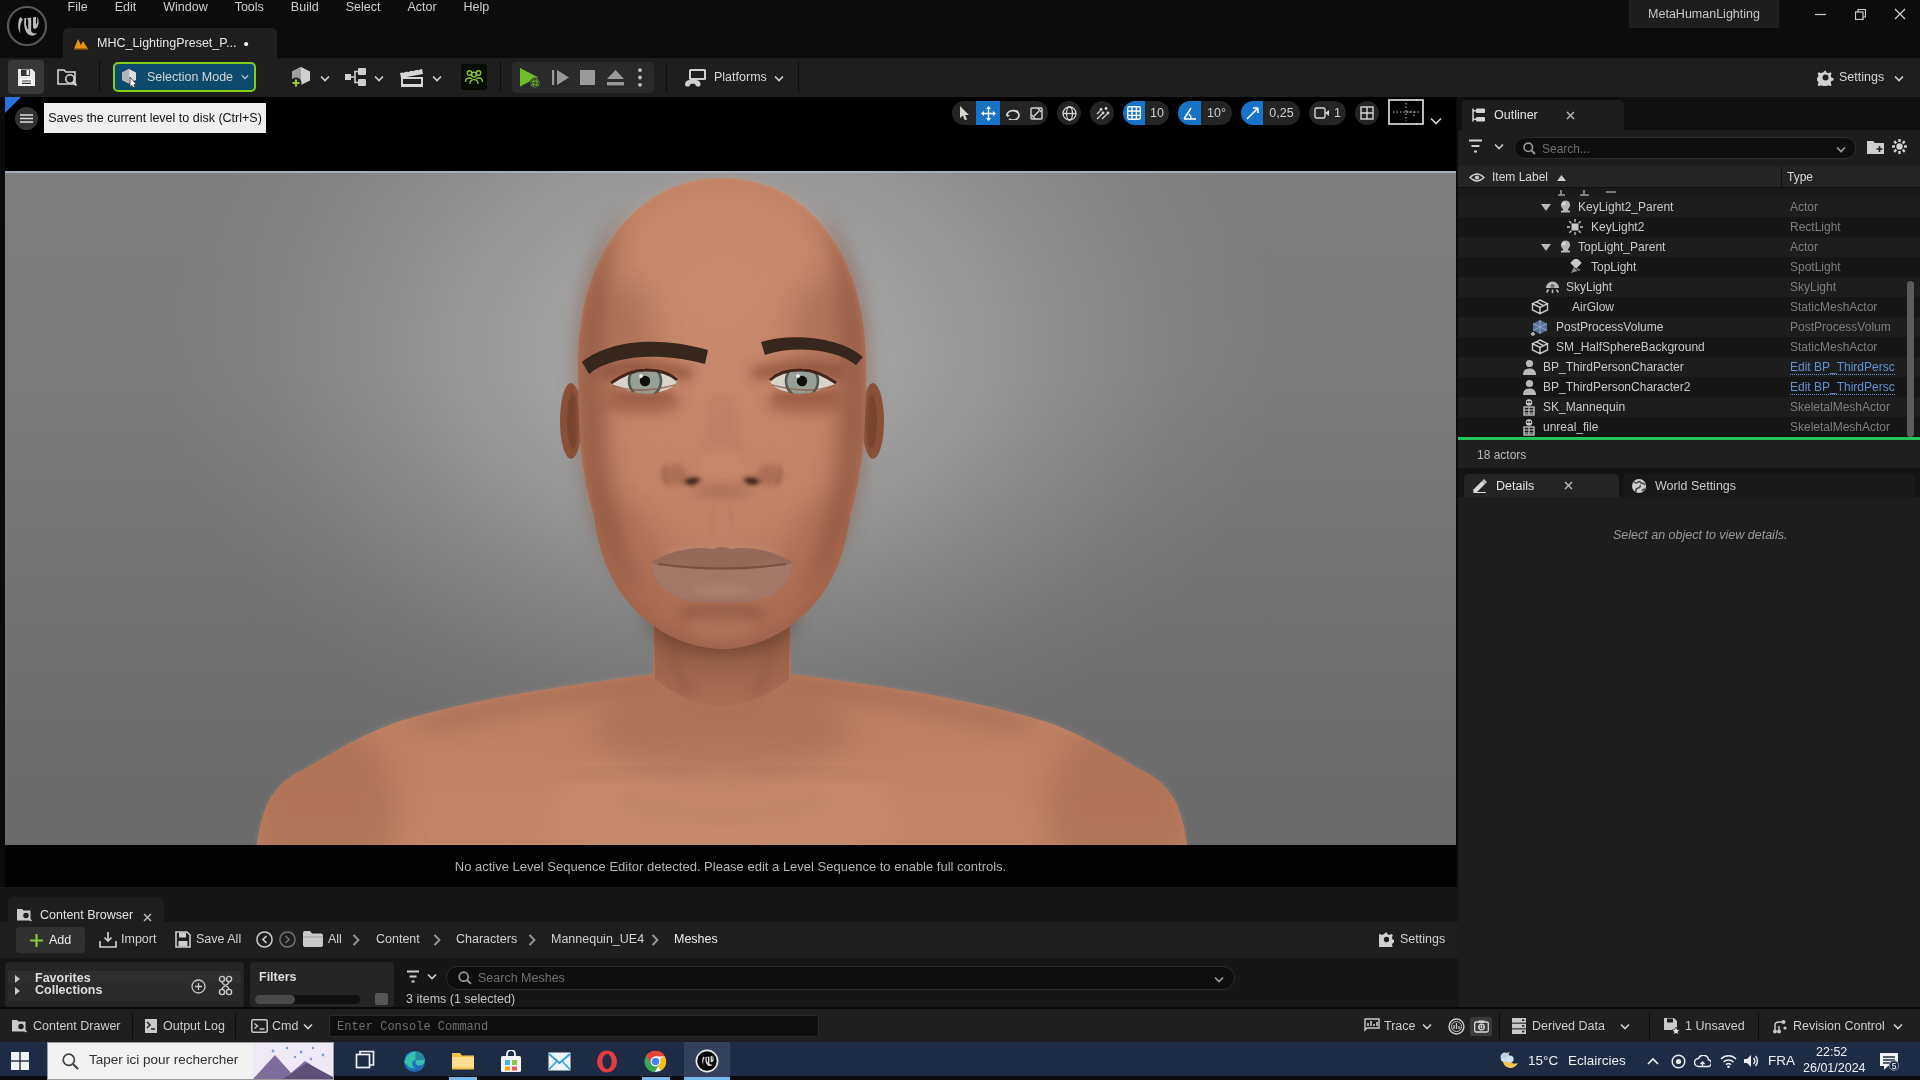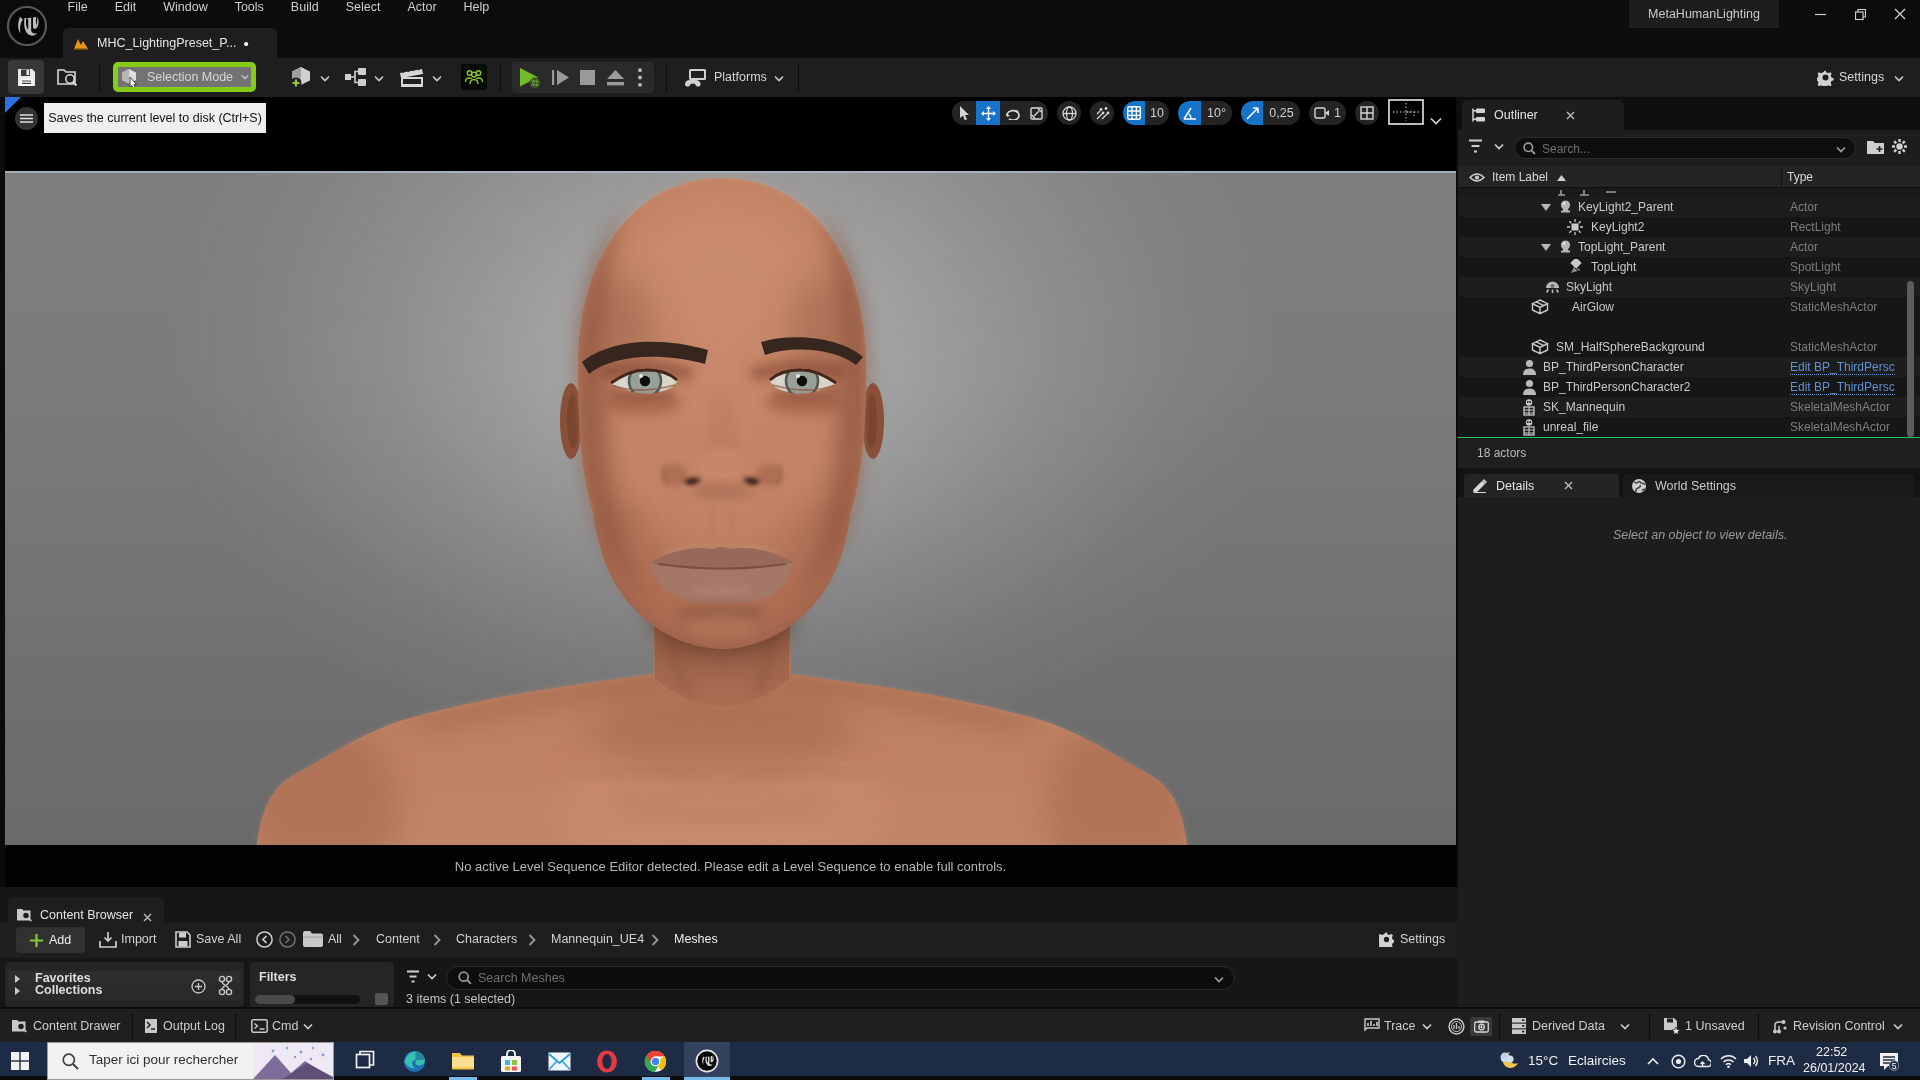--- a/index.html
+++ b/index.html
@@ -128,21 +128,21 @@
     <div class="tbtn" style="left:50px;width:36px">
       <svg width="22" height="20" viewBox="0 0 22 20">
           <path d="M1 3 h6 l2 2 h9 v12 h-17 z" fill="none" stroke="#d8d8d8" stroke-width="1.6"></path>
           <circle cx="13" cy="12" r="4.2" fill="none" stroke="#d8d8d8" stroke-width="1.6"></circle>
           <path d="M16 15 l3.5 3.5" stroke="#d8d8d8" stroke-width="1.9"></path>
         </svg>
     </div>
     <div class="tsep" style="left:99px"></div>
     <div class="tsep" style="left:798px"></div>
 
-    <div class="tbtn" style="left:113px;width:143px;height:30px;top:4px;background:#737373;border:5px solid #84cc16;border-radius:5px">
+    <div class="tbtn" style="left:113px;width:143px;height:30px;top:4px;background:#0c4a6e;border:2px solid #84cc16;border-radius:5px">
       <svg width="19" height="19" viewBox="0 0 19 19">
           <path d="M9 1 L16 4.5 V12 L9 15.5 L2 12 V4.5 Z" fill="#dedede"></path>
           <path d="M9 1 L9 15.5 L2 12 V4.5 Z" fill="#b5b5b5"></path>
           <path d="M10 9 l6.5 7.5 l-2.6 0.2 l1.4 3 l-1.8 0.9 l-1.5 -3.1 l-2 1.8 z" fill="#fff" stroke="#222" stroke-width="0.8"></path>
         </svg>
       <span class="tlabel" style="margin:0 8px">Selection Mode</span>
       <svg class="chev" width="10" height="7" viewBox="0 0 10 7">
           <path d="M1 1.5 L5 5.5 L9 1.5" fill="none" stroke="#cfcfcf" stroke-width="1.6"></path>
         </svg>
     </div>
@@ -618,20 +618,29 @@
           <span class="typ">SkyLight</span>
       </div>
       <div class="orow" style="top:109px;background:#161616">
         <svg class="oic" style="left:73px" width="18" height="16" viewBox="0 0 18 16">
             <path d="M9 1 L16.5 4.7 L9 8.4 L1.5 4.7 Z M1.5 4.7 V11 L9 14.7 V8.4 M16.5 4.7 V11 L9 14.7" fill="none" stroke="#c9c9c9" stroke-width="1.4"></path>
             <path d="M5.2 2.8 L12.8 6.6" stroke="#c9c9c9" stroke-width="1.4"></path>
           </svg>
         <span class="lbl" style="left:114px">AirGlow</span>
           <span class="typ">StaticMeshActor</span>
       </div>
+      <div class="orow" style="top:129px;background:#1d1d1d">
+        <svg class="oic" style="left:73px" width="18" height="17" viewBox="0 0 18 17">
+            <path d="M9 1 L16 4.5 V11.5 L9 15 L2 11.5 V4.5 Z" fill="#5a6f95"></path>
+            <path d="M9 1 L9 15 M2 4.5 L16 11.5 M16 4.5 L2 11.5" stroke="#8fa5c8" stroke-width="1"></path>
+            <path d="M2 13 v4 M0 15 h4" stroke="#c9c9c9" stroke-width="1.4"></path>
+          </svg>
+        <span class="lbl" style="left:98px">PostProcessVolume</span>
+          <span class="typ">PostProcessVolum</span>
+      </div>
       <div class="orow" style="top:149px;background:#161616">
         <svg class="oic" style="left:73px" width="18" height="16" viewBox="0 0 18 16">
             <path d="M9 1 L16.5 4.7 L9 8.4 L1.5 4.7 Z M1.5 4.7 V11 L9 14.7 V8.4 M16.5 4.7 V11 L9 14.7" fill="none" stroke="#c9c9c9" stroke-width="1.4"></path>
             <path d="M5.2 2.8 L12.8 6.6" stroke="#c9c9c9" stroke-width="1.4"></path>
           </svg>
         <span class="lbl" style="left:98px">SM_HalfSphereBackground</span>
           <span class="typ">StaticMeshActor</span>
       </div>
       <div class="orow" style="top:169px;background:#1d1d1d">
         <svg class="oic" style="left:64px" width="15" height="16" viewBox="0 0 15 16">
@@ -667,21 +676,21 @@
             <circle cx="8.2" cy="3" r="0.9" fill="#161616"></circle>
             <rect x="2" y="8" width="10" height="8" fill="none" stroke="#c9c9c9" stroke-width="1.3"></rect>
             <path d="M2 11 h10 M2 14 h10 M7 8 v8" stroke="#c9c9c9" stroke-width="1.1"></path>
           </svg>
         <span class="lbl" style="left:85px">unreal_file</span>
           <span class="typ">SkeletalMeshActor</span>
       </div>
       <div class="abs" style="left:449px;top:93px;width:7px;height:156px;background:#5c5c5c;border-radius:4px"></div>
     </div>
 
-    <div class="abs" style="left:0;top:340px;width:462px;height:31px;background:#1f1f1f;border-top:1px solid #22c55e">
+    <div class="abs" style="left:0;top:340px;width:462px;height:31px;background:#1f1f1f;border-top:3px solid #22c55e">
       <span class="abs" style="left:19px;top:8px;color:#b9b9b9;font-size:12px">18 actors</span>
     </div>
 
     <div class="abs" style="left:0;top:371px;width:462px;height:5px;background:#131313"></div>
 
     <div class="abs" style="left:0;top:376px;width:462px;height:24px;background:#131313">
       <div class="abs" style="left:6px;top:1px;width:155px;height:23px;background:#242424;border-radius:4px 4px 0 0;display:flex;align-items:center">
         <svg style="margin-left:8px" width="16" height="15" viewBox="0 0 16 15">
             <path d="M1 12 L10 3 L13 6 L4 15 Z" fill="#d8d8d8"></path>
             <path d="M10 3 L12 1 L15 4 L13 6 Z" fill="#bdbdbd"></path>
@@ -841,20 +850,23 @@
     <span class="abs" style="left:163px;top:10px;color:#cdcdcd;font-size:12.5px">Output Log</span>
     <div class="abs" style="left:235px;top:4px;width:1px;height:26px;background:#0d0d0d"></div>
     <svg class="abs" style="left:251px;top:10px" width="17" height="14" viewBox="0 0 17 14">
         <rect x="0.8" y="0.8" width="15.4" height="12.4" rx="1.5" fill="none" stroke="#c9c9c9" stroke-width="1.5"></rect>
         <path d="M3.5 4.5 l3 2.5 l-3 2.5 M8.5 10 h5" stroke="#c9c9c9" stroke-width="1.4" fill="none"></path>
       </svg>
     <span class="abs" style="left:272px;top:10px;color:#cdcdcd;font-size:12.5px">Cmd</span>
     <svg class="abs" style="left:303px;top:14px" width="10" height="7" viewBox="0 0 10 7">
         <path d="M1 1.5 L5 5.5 L9 1.5" fill="none" stroke="#cfcfcf" stroke-width="1.6"></path>
       </svg>
+    <div class="abs" style="left:329px;top:6px;width:490px;height:22px;background:#0e0e0e;border:1px solid #2b2b2b;border-radius:2px">
+      <span class="abs" style="left:7px;top:4px;color:#6e6e6e;font-size:12px;font-family:'Liberation Mono',monospace">Enter Console Command</span>
+    </div>
     <svg class="abs" style="left:1364px;top:9px" width="16" height="16" viewBox="0 0 16 16">
         <path d="M1 1 v11 l2 -2 h12 v-9 z" fill="none" stroke="#c9c9c9" stroke-width="1.4"></path>
         <path d="M4 8 v-3 M7 8 v-5 M10 8 v-2 M13 8 v-4" stroke="#c9c9c9" stroke-width="1.6"></path>
       </svg>
     <span class="abs" style="left:1384px;top:10px;color:#cdcdcd;font-size:12.5px">Trace</span>
     <svg class="abs" style="left:1422px;top:14px" width="10" height="7" viewBox="0 0 10 7">
         <path d="M1 1.5 L5 5.5 L9 1.5" fill="none" stroke="#cfcfcf" stroke-width="1.6"></path>
       </svg>
     <svg class="abs" style="left:1448px;top:9px" width="17" height="17" viewBox="0 0 17 17">
         <circle cx="8.5" cy="8.5" r="7.4" fill="none" stroke="#c9c9c9" stroke-width="1.5"></circle>

